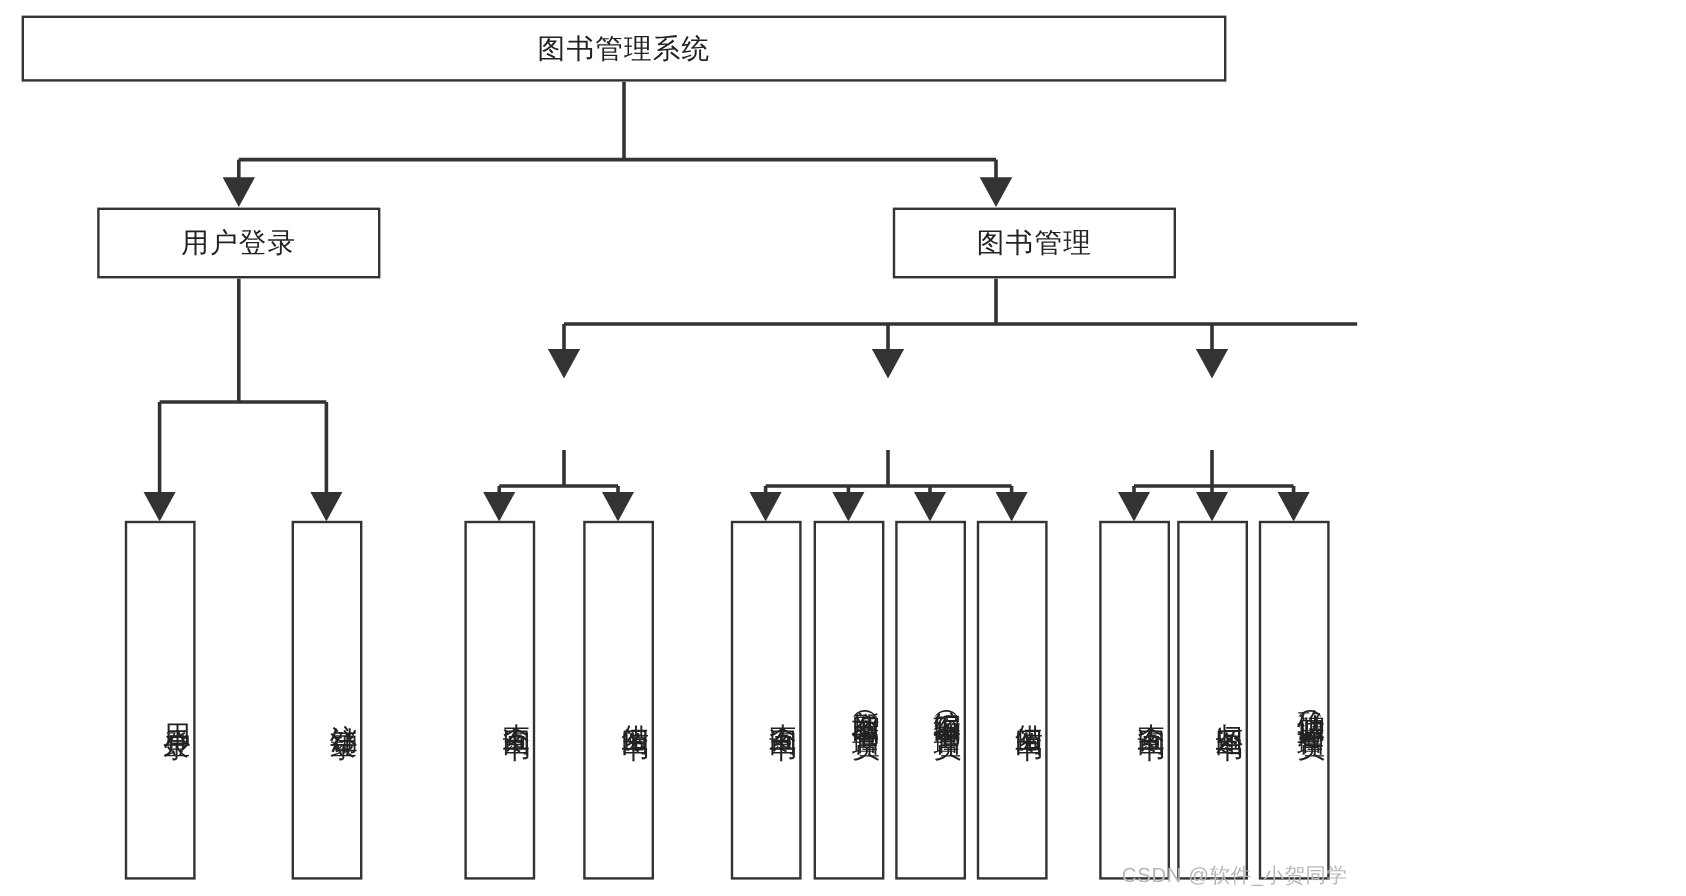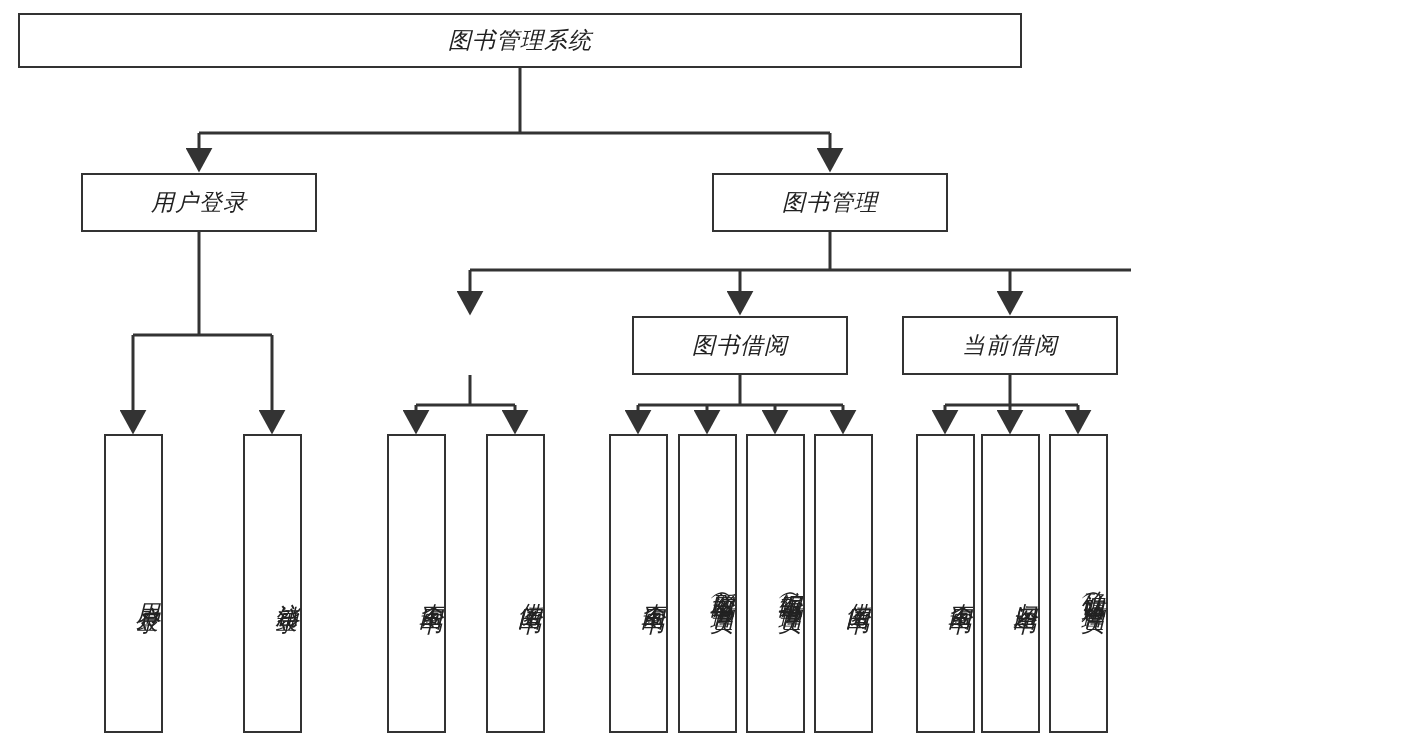--- a/index.html
+++ b/index.html
@@ -10,21 +10,20 @@
   }
   body {
     font-family: "Liberation Sans", "DejaVu Sans", sans-serif;
   }
   #canvas {
     position: relative;
     width: 1131px;
     height: 747px;
     background: #ffffff;
     overflow: hidden;
-    font-style: italic;
   }
   svg.edges {
     position: absolute;
     left: 0;
     top: 0;
     width: 1405px;
     height: 747px;
     pointer-events: none;
   }
   .node {
@@ -127,32 +126,26 @@
   </svg>
 
   <div class="node horiz" style="left:18px; top:13px; width:1004px; height:55px;">
     <span class="node-label">图书管理系统</span>
   </div>
 
   <div class="node horiz" style="left:81px; top:173px; width:236px; height:59px;">
     <span class="node-label">用户登录</span>
   </div>
 
-  <div class="node horiz" style="left:712px; top:173px; width:236px; height:59px;">
+  <div class="node horiz" style="left:744px; top:173px; width:236px; height:59px;">
     <span class="node-label">图书管理</span>
   </div>
 
 
-  <div class="node horiz" style="left:632px; top:316px; width:216px; height:59px;">
-    <span class="node-label">图书借阅</span>
-  </div>
-
-  <div class="node horiz" style="left:902px; top:316px; width:216px; height:59px;">
-    <span class="node-label">当前借阅</span>
-  </div>
+
 
 
   <div class="node vert" style="left:104px; top:434px; width:59px; height:299px;">
     <span class="node-label">用户登录</span>
   </div>
 
   <div class="node vert" style="left:243px; top:434px; width:59px; height:299px;">
     <span class="node-label">注销登录</span>
   </div>
 
@@ -193,14 +186,15 @@
   </div>
 
   <div class="node vert tall-text" style="left:1194px; top:434px; width:59px; height:299px;">
     <span class="node-label">新增借阅记录</span>
   </div>
 
   <div class="node vert tall-text" style="left:1313px; top:434px; width:59px; height:299px;">
     <span class="node-label">查询借阅记录</span>
   </div>
 
+  <div class="watermark">CSDN @软件_小贺同学</div>
 
 </div>
 
 </body></html>

